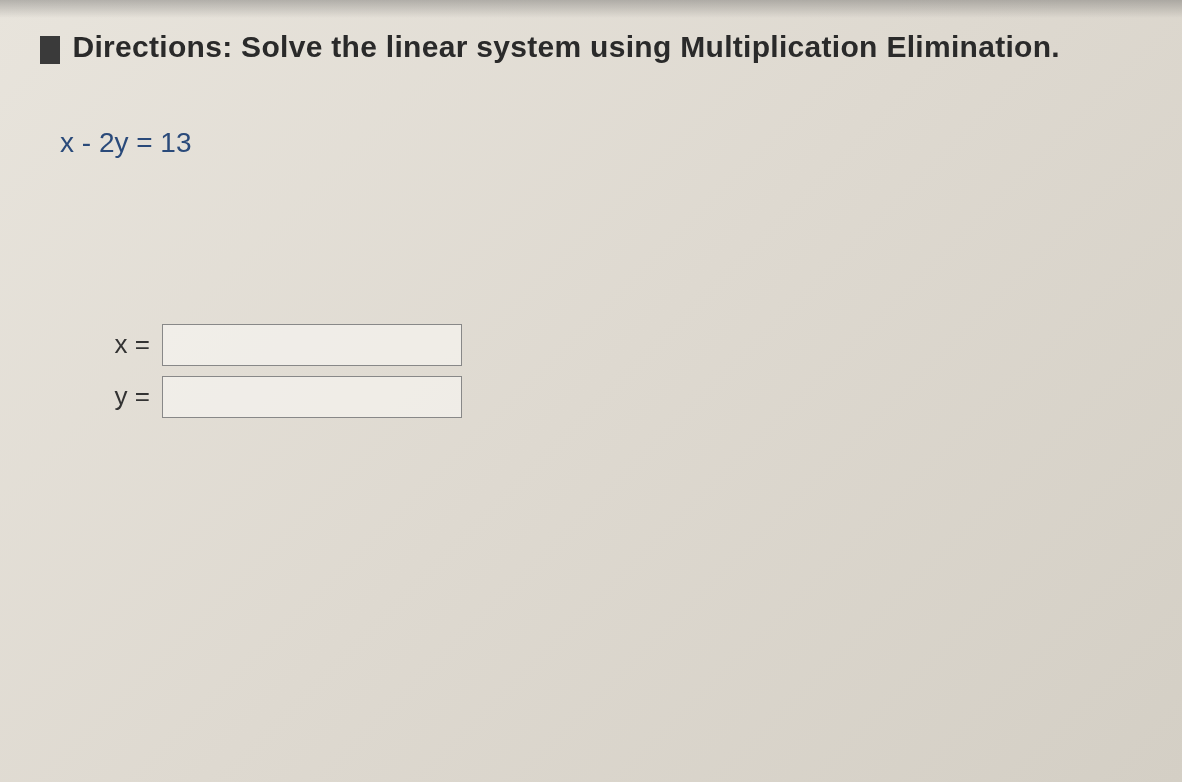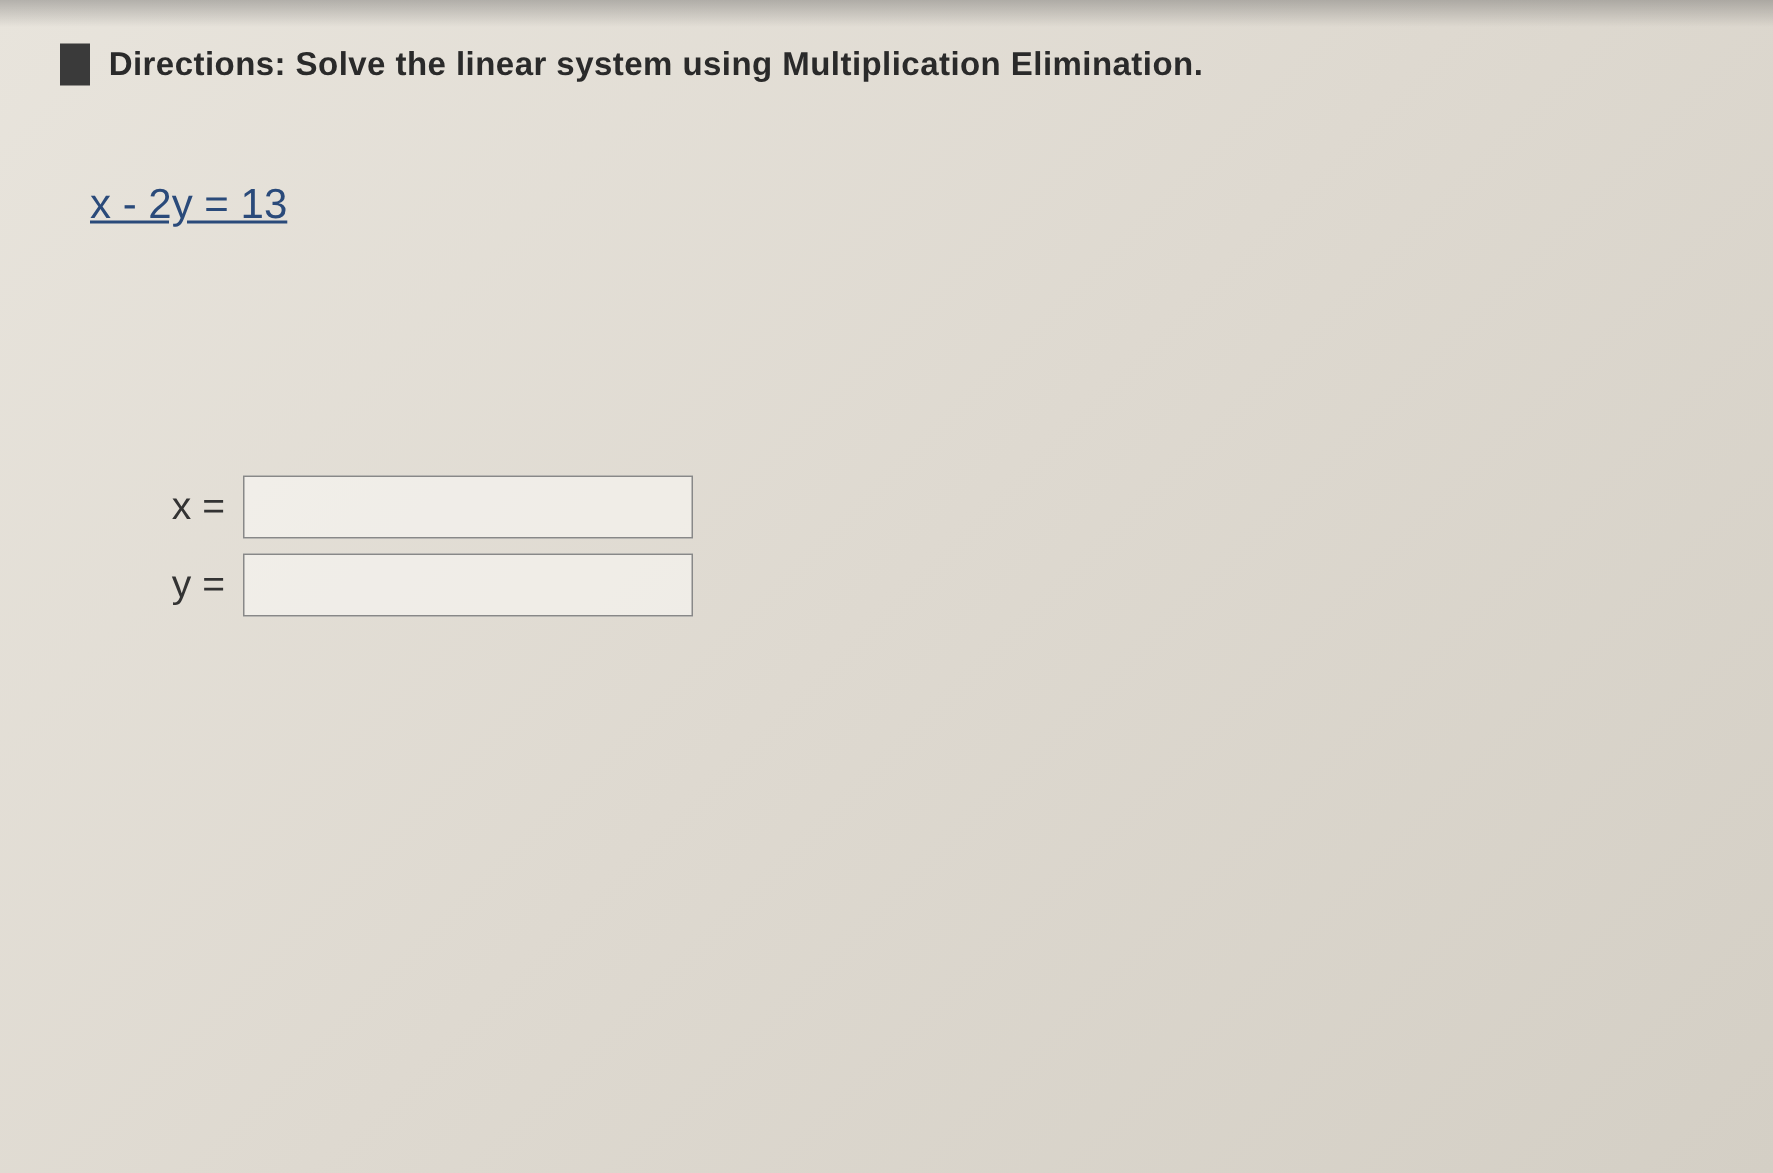--- a/index.html
+++ b/index.html
@@ -18,36 +18,35 @@
       display: inline-block;
       width: 20px;
       height: 28px;
       background: #3a3a3a;
       vertical-align: middle;
       margin-right: 8px;
       position: relative;
       top: -3px;
     }
     .directions {
-      font-size: 22px;
+      font-size: 30px;
       font-weight: bold;
       color: #2a2a2a;
       display: inline;
       letter-spacing: 0.3px;
     }
     .equations {
       margin-top: 55px;
       margin-left: 20px;
       font-size: 28px;
       color: #333;
       line-height: 1.5;
     }
     .eq-link {
       color: #2a4a7a;
-      text-decoration: underline;
       margin-top: 34px;
     }
     .answers {
       margin-top: 160px;
       margin-left: 50px;
     }
     .answer-row {
       display: flex;
       align-items: center;
       margin-bottom: 10px;

